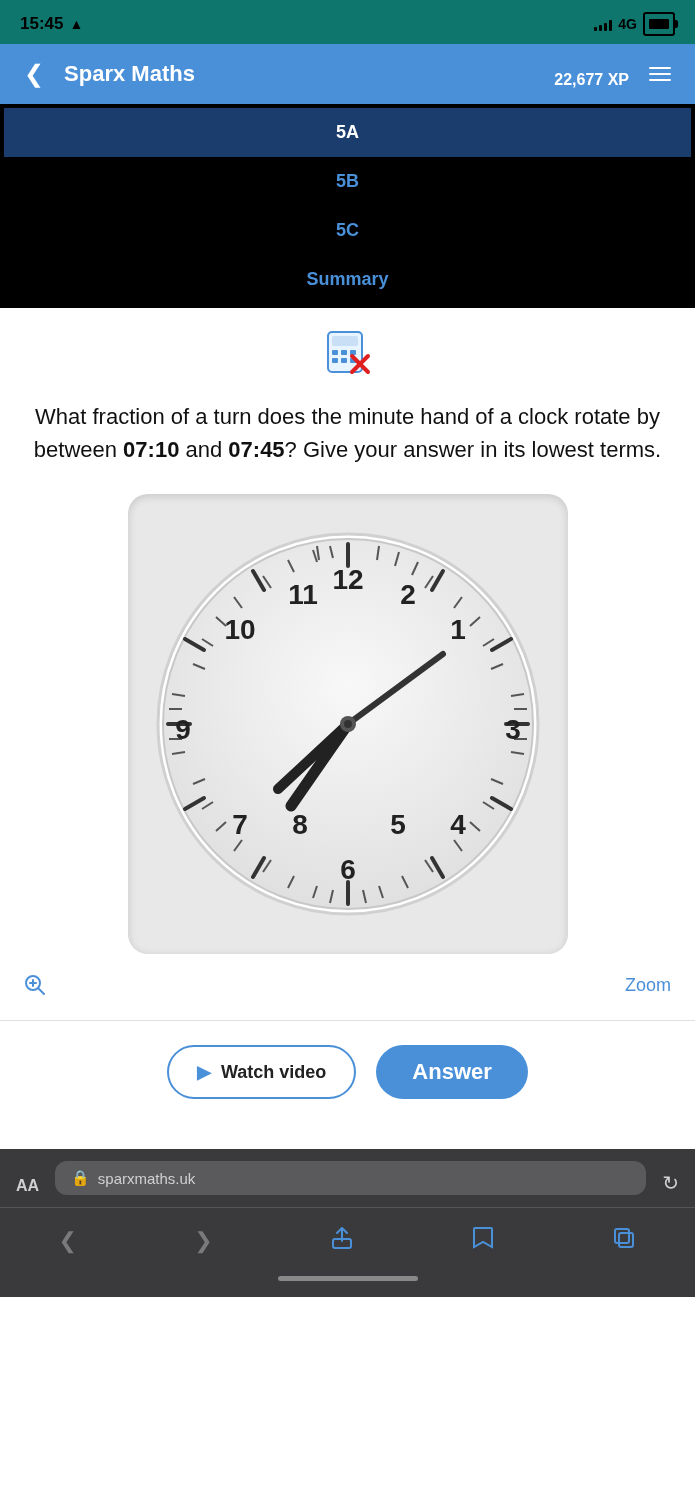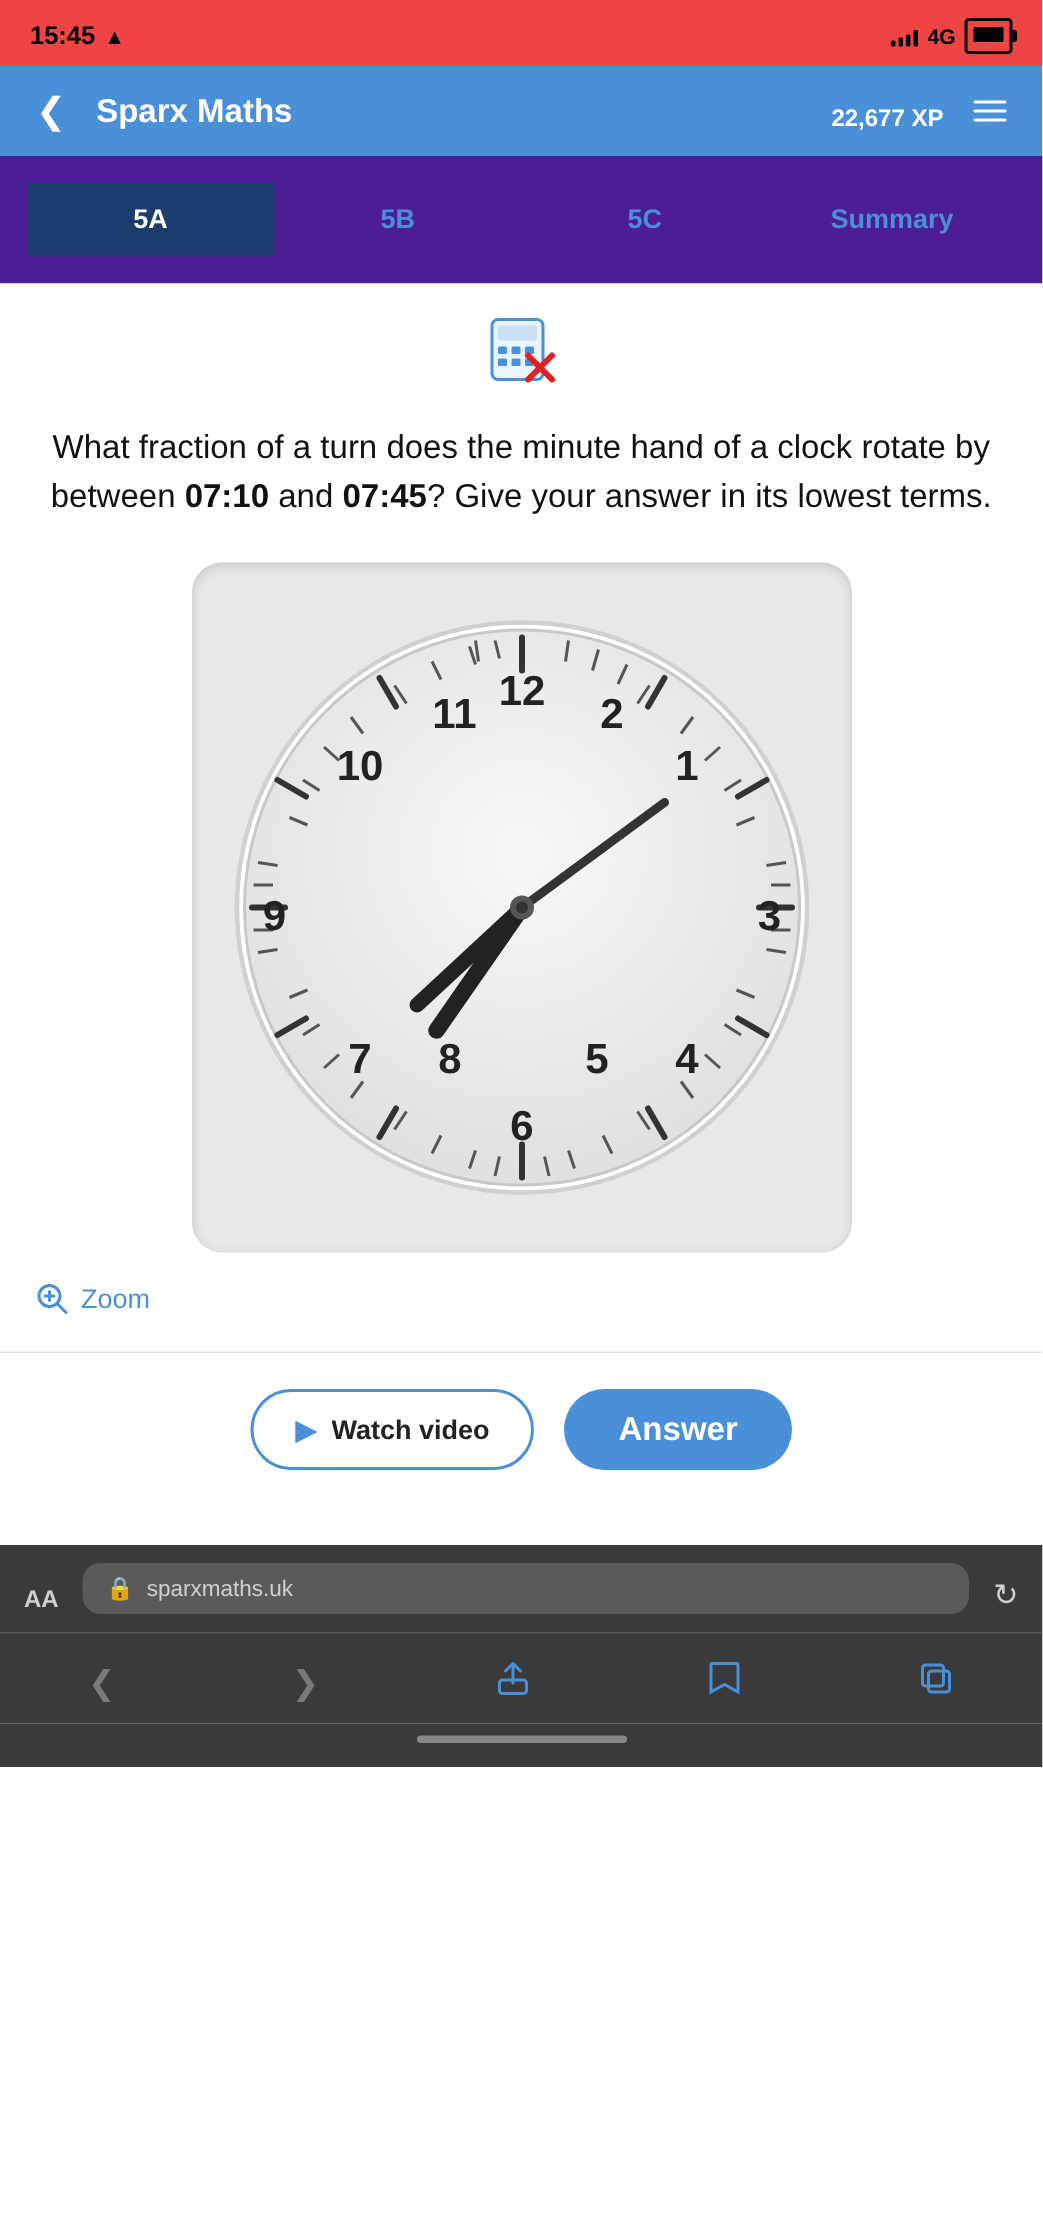--- a/index.html
+++ b/index.html
@@ -11,21 +11,21 @@
       min-height: 1487px;
       overflow-x: hidden;
     }
 
     
     .status-bar {
       display: flex;
       justify-content: space-between;
       align-items: center;
       padding: 8px 20px 4px 20px;
-      background: #ef4444;
+      background: #0f766e;
       height: 44px;
       gap: 15px;
     }
     .status-time {
       font-size: 17px;
       font-weight: 600;
       color: #000;
     }
     .status-icons {
       display: flex;
@@ -87,22 +87,23 @@
     .menu-line {
       width: 22px;
       height: 2px;
       background: #fff;
       border-radius: 1px;
     }
 
     
     .tabs {
       display: flex;
-      background: #4c1d95;
-      padding: 18px;
+      background: #000000;
+      padding: 4px;
+      flex-direction: column;
     }
     .tab {
       flex: 1;
       padding: 14px 8px;
       text-align: center;
       font-size: 18px;
       font-weight: 600;
       color: #4A90D9;
       cursor: pointer;
     }
@@ -173,21 +174,21 @@
       box-shadow: inset 0 2px 8px rgba(0,0,0,0.15);
     }
     .clock-svg {
       width: 400px;
       height: 400px;
     }
 
     
     .zoom-row {
       display: flex;
-      justify-content: flex-start;
+      justify-content: space-between;
       align-items: center;
       gap: 8px;
       color: #4A90D9;
       font-size: 18px;
       font-weight: 500;
       margin-bottom: 24px;
       cursor: pointer;
     }
 
     

